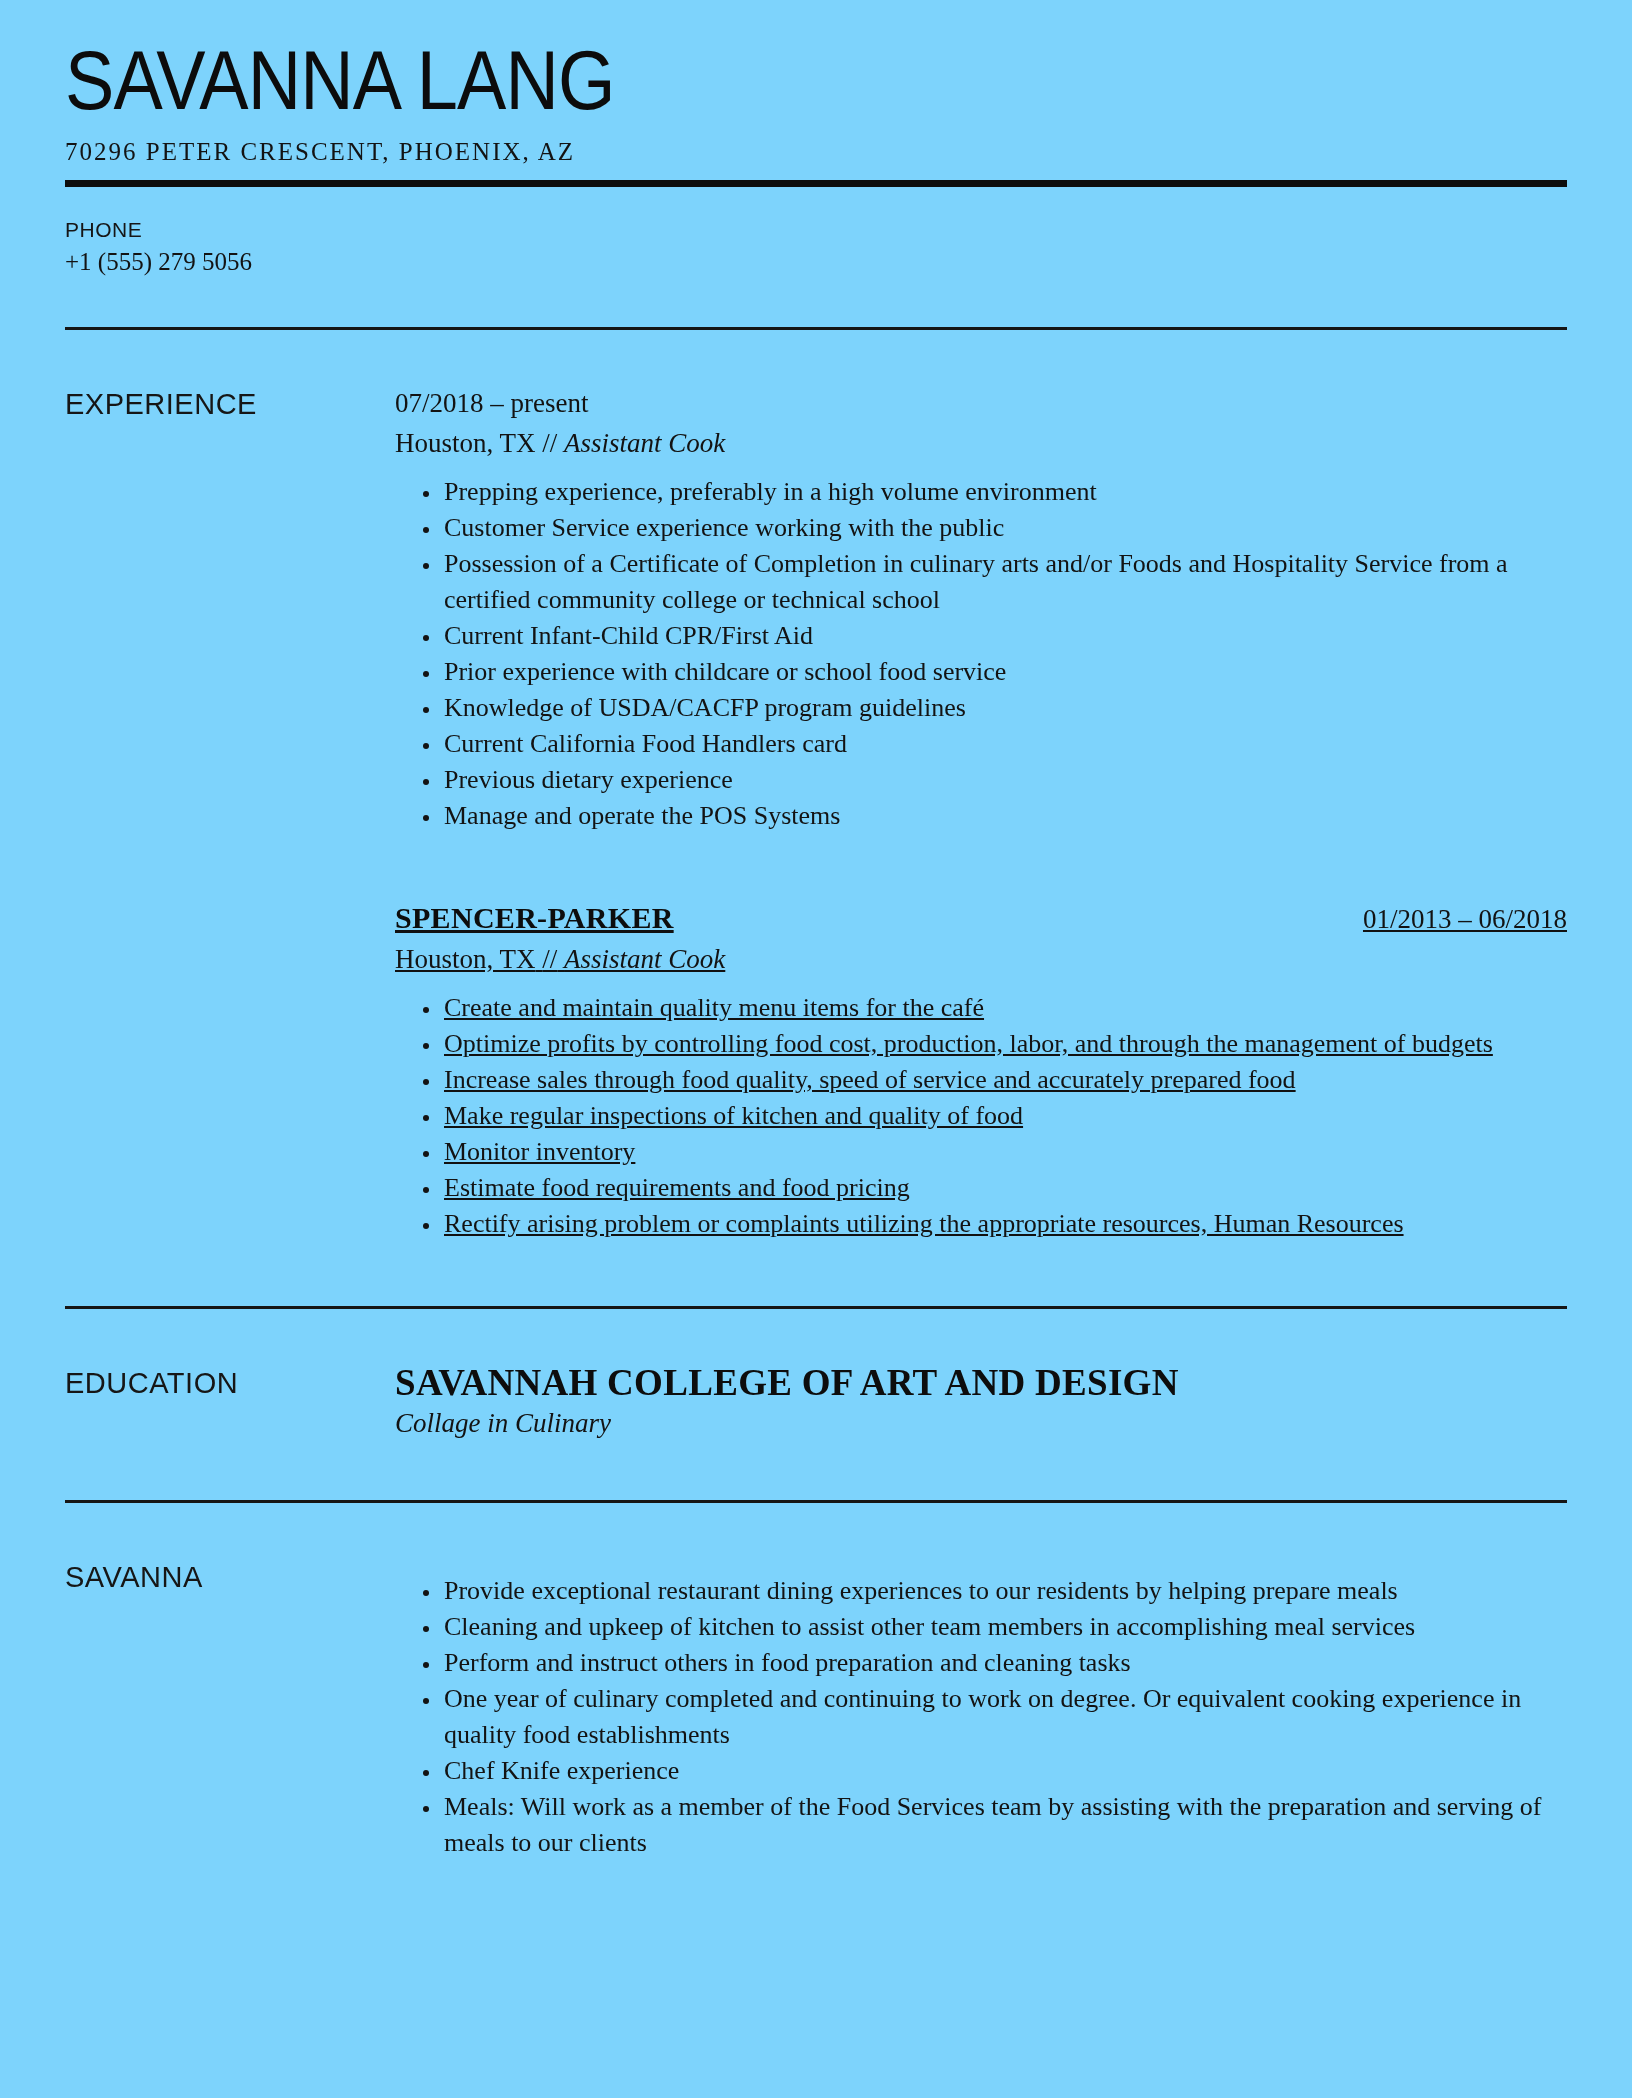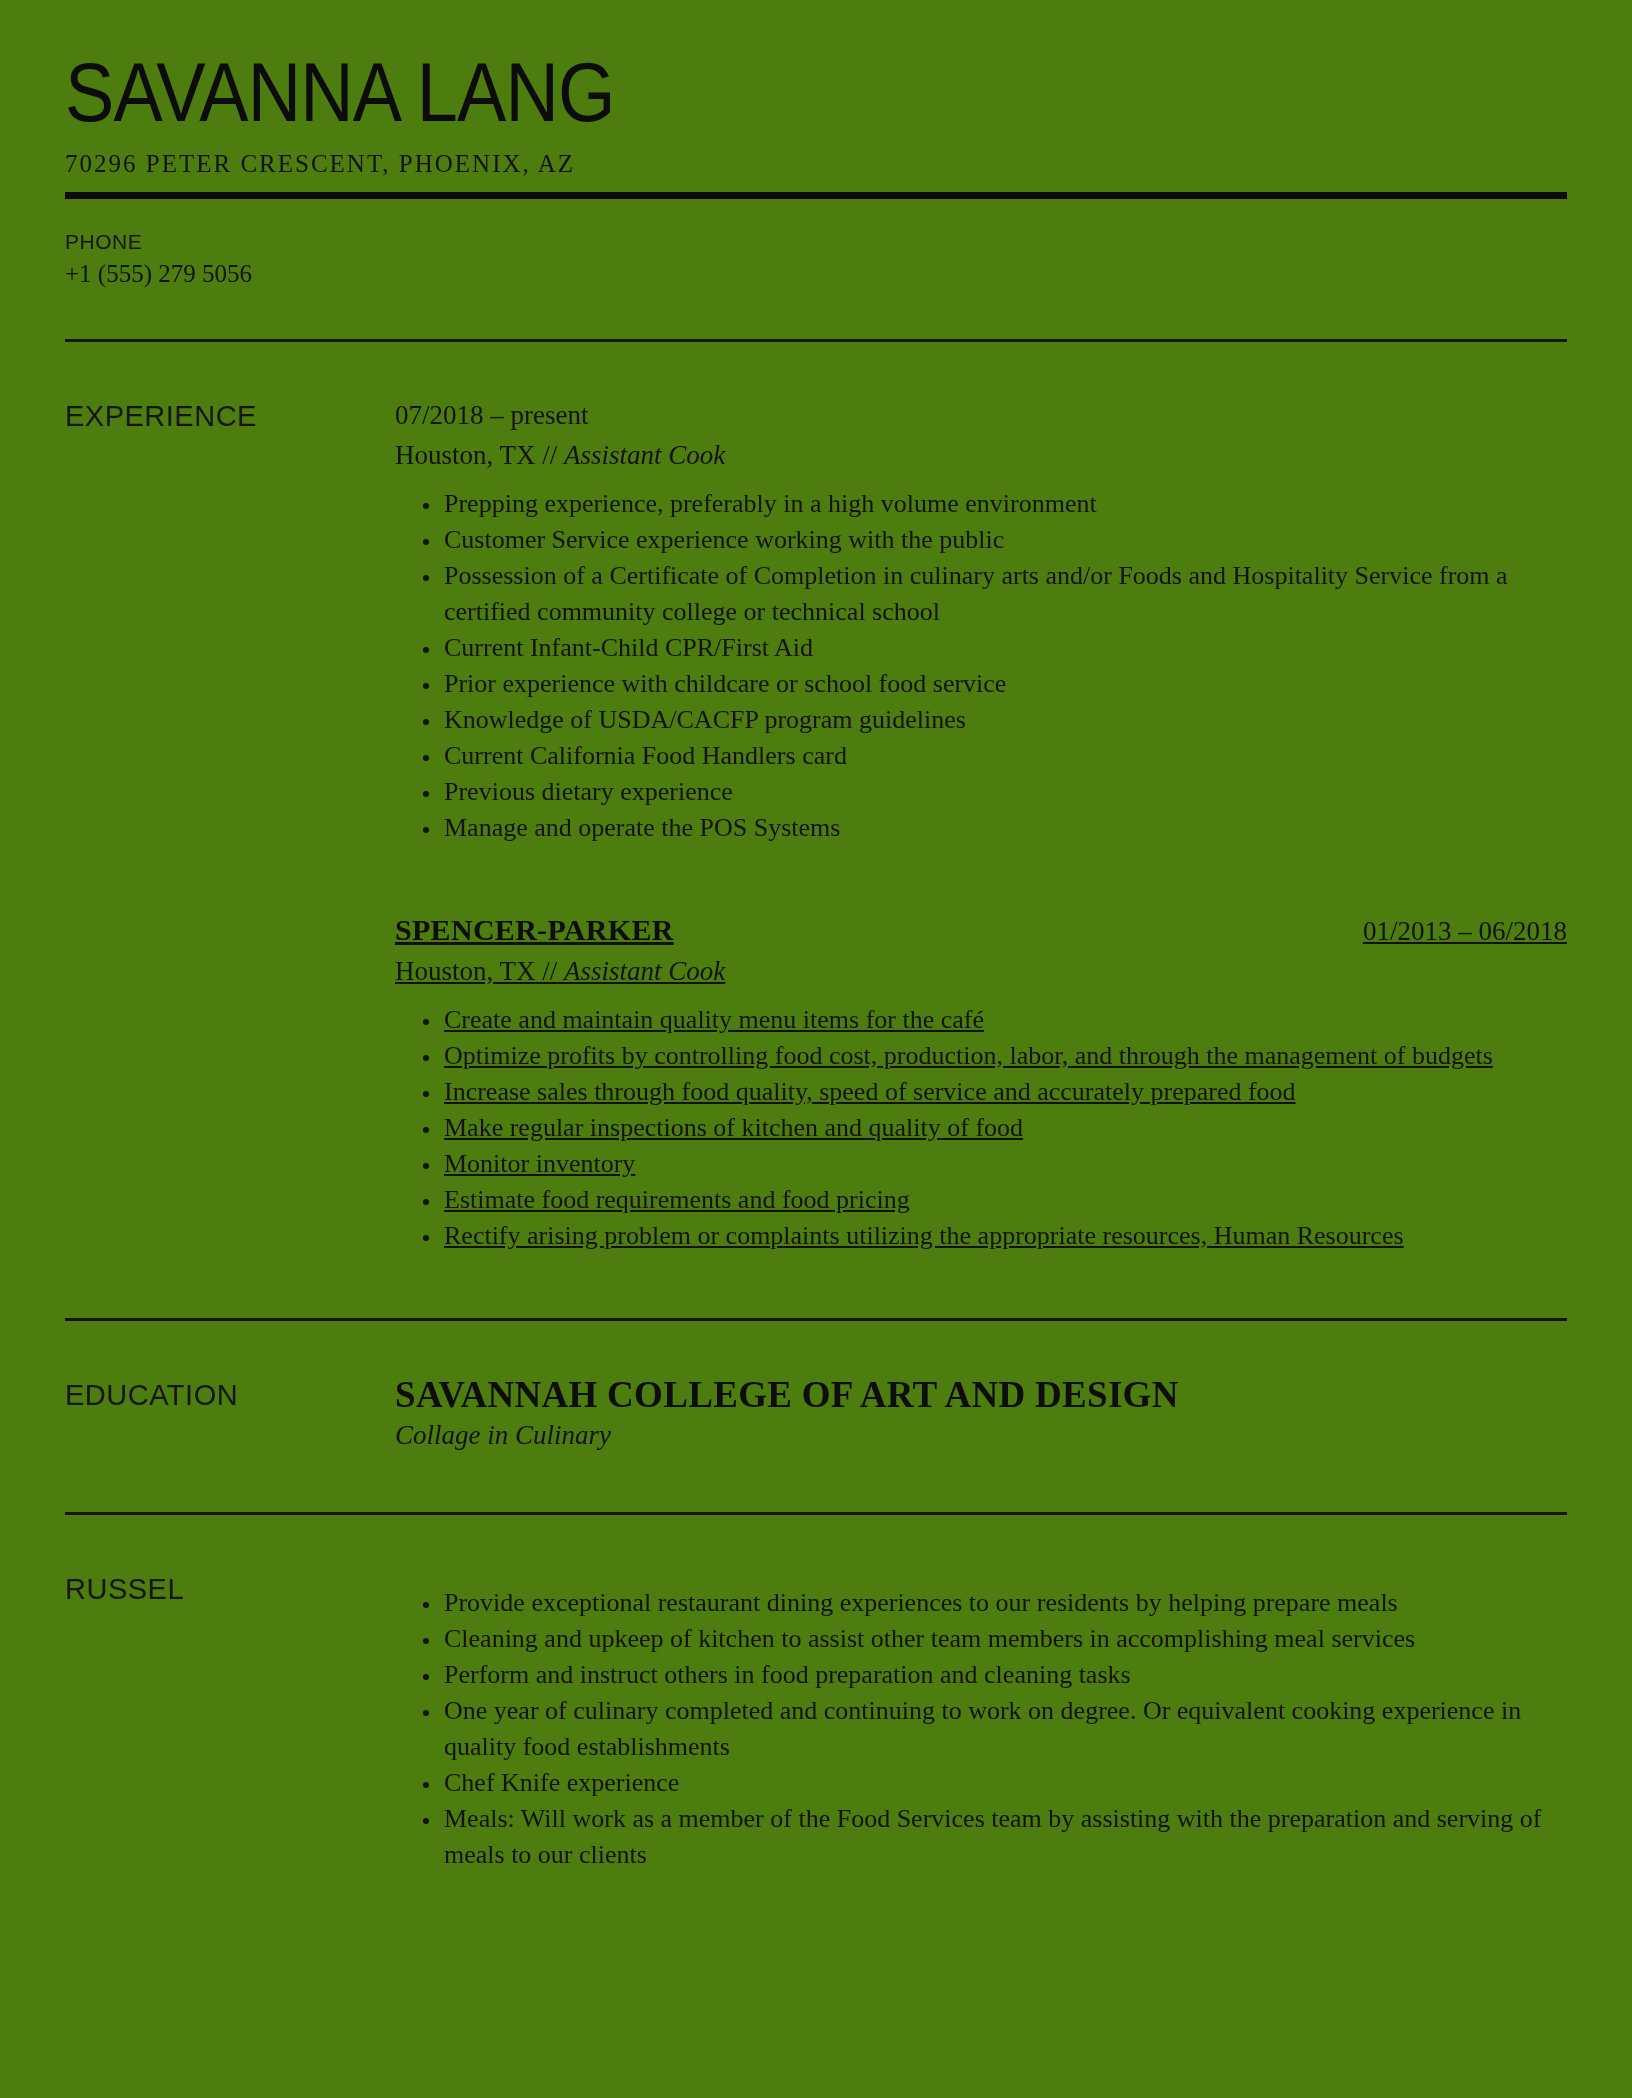--- a/index.html
+++ b/index.html
@@ -7,22 +7,22 @@
   body {
     width: 1632px;
     height: 2098px;
     overflow: hidden;
     font-family: "Liberation Serif", "DejaVu Serif", serif;
     color: #111111;
   }
   .page {
     width: 1632px;
     height: 2098px;
-    padding: 48px 65px 0 65px;
-    background: #4d7c0f;
+    padding: 36px 65px 0 65px;
+    background: #7dd3fc;
   }
 
   
   .person-name {
     font-family: "Liberation Sans", "DejaVu Sans", sans-serif;
     font-size: 84px;
     font-weight: 400;
     line-height: 88px;
     color: #0c0c0c;
     letter-spacing: -1px;
@@ -212,21 +212,21 @@
     <div class="section-label">EDUCATION</div>
     <div class="section-content">
       <h2 class="school">SAVANNAH COLLEGE OF ART AND DESIGN</h2>
       <div class="degree">Collage in Culinary</div>
     </div>
   </section>
 
   <hr class="rule-thin" style="margin-top:60px;">
 
   <section class="section">
-    <div class="section-label">RUSSEL</div>
+    <div class="section-label">SAVANNA</div>
     <div class="section-content">
       <ul class="bullets skills-list">
         <li>Provide exceptional restaurant dining experiences to our residents by helping prepare meals</li>
         <li>Cleaning and upkeep of kitchen to assist other team members in accomplishing meal services</li>
         <li>Perform and instruct others in food preparation and cleaning tasks</li>
         <li>One year of culinary completed and continuing to work on degree. Or equivalent cooking experience in quality food establishments</li>
         <li>Chef Knife experience</li>
         <li>Meals: Will work as a member of the Food Services team by assisting with the preparation and serving of meals to our clients</li>
       </ul>
     </div>

